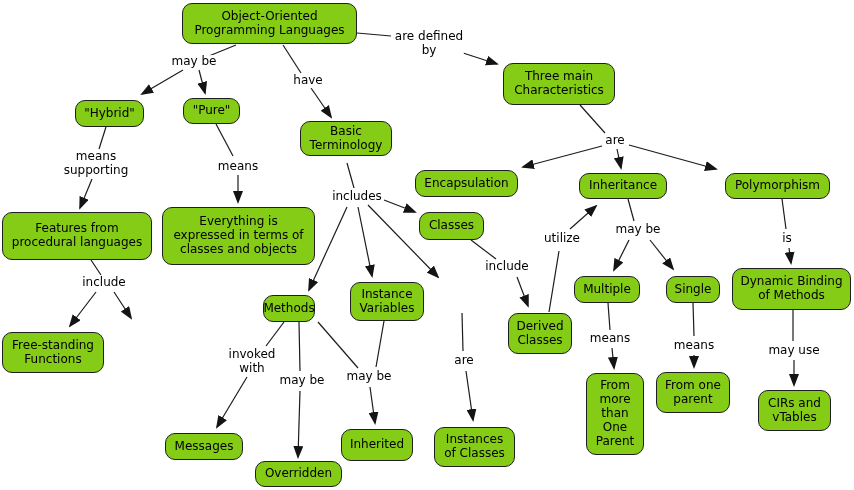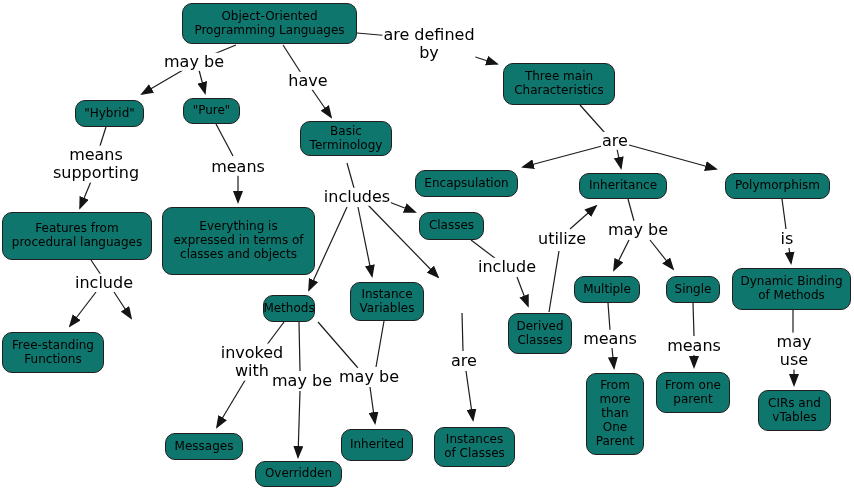--- a/index.html
+++ b/index.html
@@ -16,37 +16,37 @@
     overflow: hidden;
   }
   #edges {
     position: absolute;
     left: 0; top: 0;
     width: 854px; height: 490px;
   }
   .node {
     position: absolute;
     box-sizing: border-box;
-    background: #0f766e;
+    background: #84cc16;
     border: 1.4px solid #1f1f1f;
     border-radius: 10px;
     display: flex;
     align-items: center;
     justify-content: center;
     text-align: center;
     font-size: 12px;
     line-height: 1.16;
     color: #000000;
     white-space: pre-line;
     padding: 1px 2px;
   }
   .label {
     position: absolute;
     transform: translate(-50%, -50%);
-    font-size: 16px;
+    font-size: 12px;
     line-height: 1.15;
     color: #000000;
     text-align: center;
     white-space: pre-line;
     background: #ffffff;
     padding: 0 1px;
   }
   .edge { stroke: #1c1c1c; stroke-width: 1.2; }
 </style>
 </head>
@@ -114,21 +114,21 @@
   <div class="node" style="left:182px;top:3px;width:175px;height:41px;">Object-Oriented
 Programming Languages</div>
   <div class="node" style="left:75px;top:100px;width:69px;height:27px;">"Hybrid"</div>
   <div class="node" style="left:183px;top:98px;width:57px;height:26px;">"Pure"</div>
   <div class="node" style="left:300px;top:121px;width:92px;height:35px;">Basic
 Terminology</div>
   <div class="node" style="left:503px;top:63px;width:112px;height:42px;">Three main
 Characteristics</div>
   <div class="node" style="left:2px;top:212px;width:150px;height:48px;">Features from
 procedural languages</div>
-  <div class="node" style="left:162px;top:207px;width:153px;height:68px;">Everything is
+  <div class="node" style="left:162px;top:207px;width:153px;height:58px;">Everything is
 expressed in terms of
 classes and objects</div>
   <div class="node" style="left:2px;top:332px;width:102px;height:41px;">Free-standing
 Functions</div>
   <div class="node" style="left:263px;top:295px;width:52px;height:27px;">Methods</div>
   <div class="node" style="left:350px;top:282px;width:74px;height:39px;">Instance
 Variables</div>
   <div class="node" style="left:415px;top:170px;width:103px;height:27px;">Encapsulation</div>
   <div class="node" style="left:419px;top:212px;width:65px;height:28px;">Classes</div>
   <div class="node" style="left:579px;top:173px;width:88px;height:26px;">Inheritance</div>

